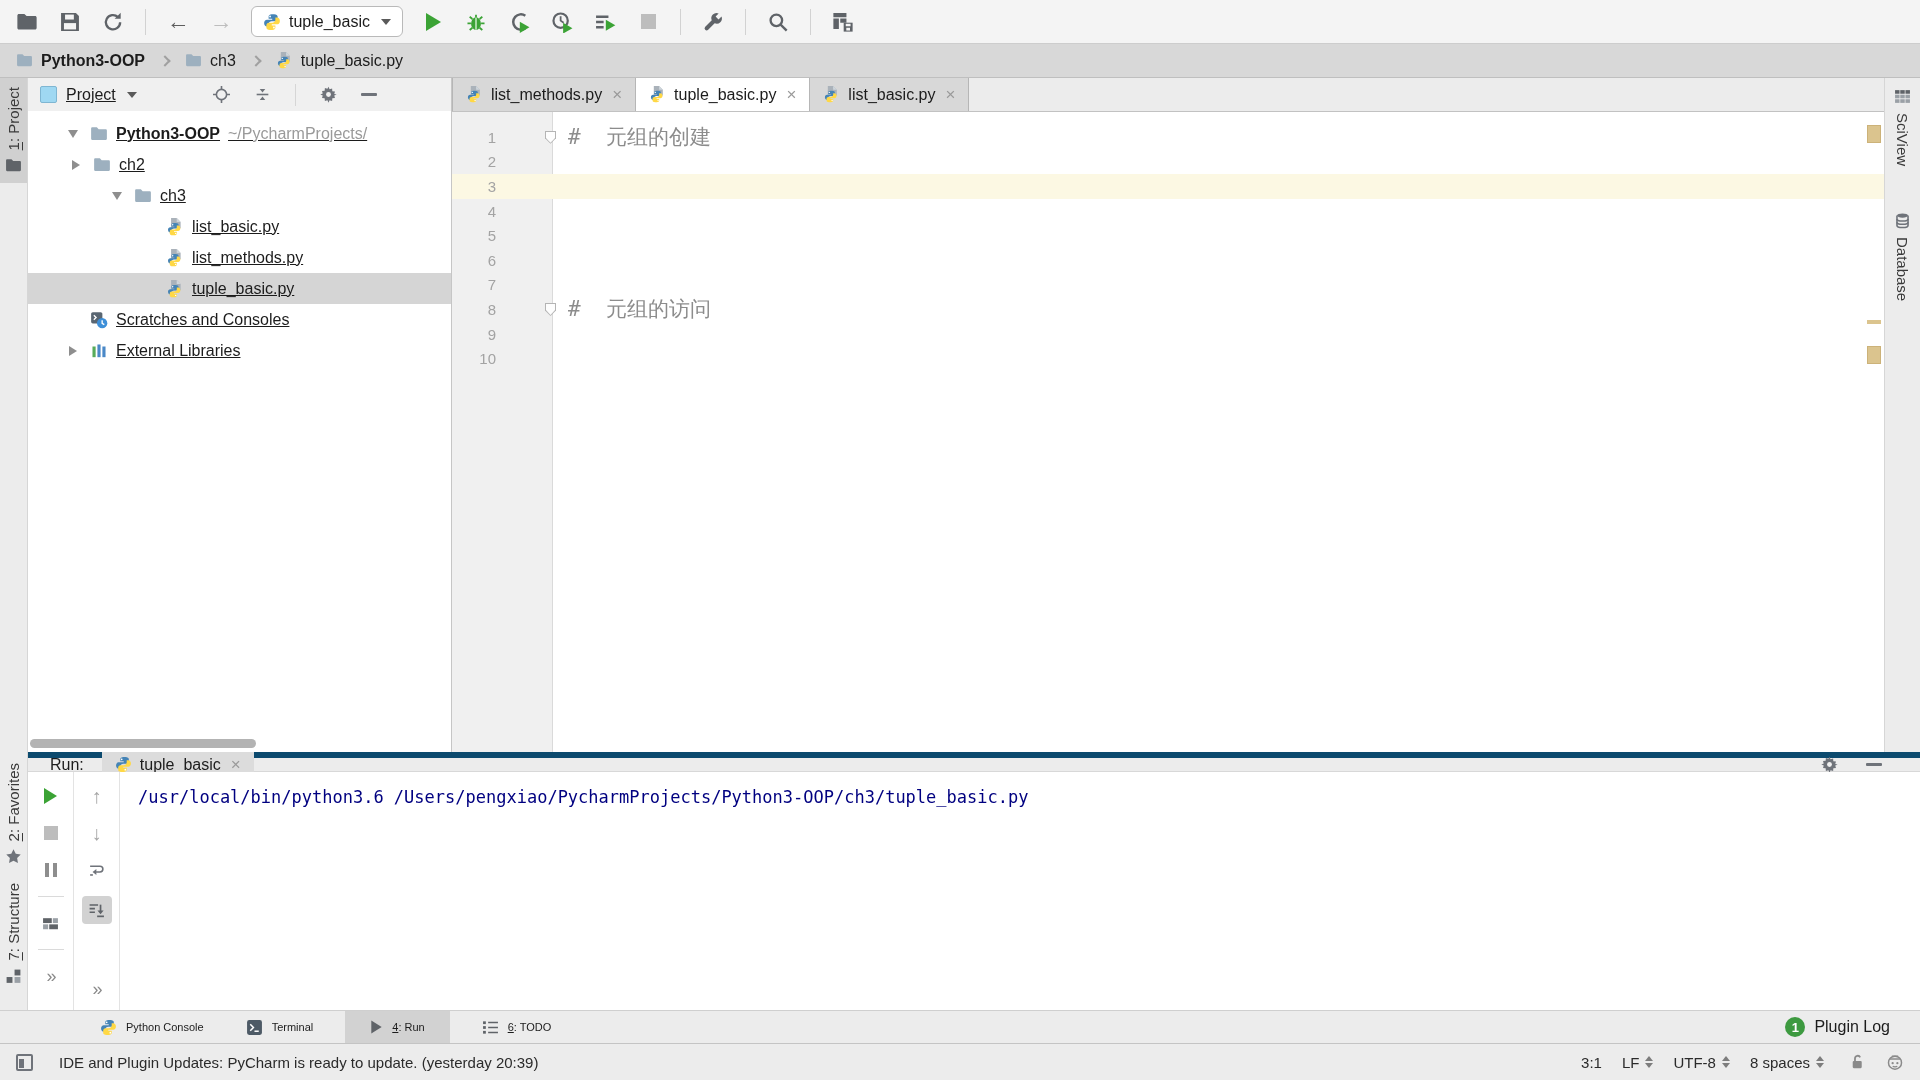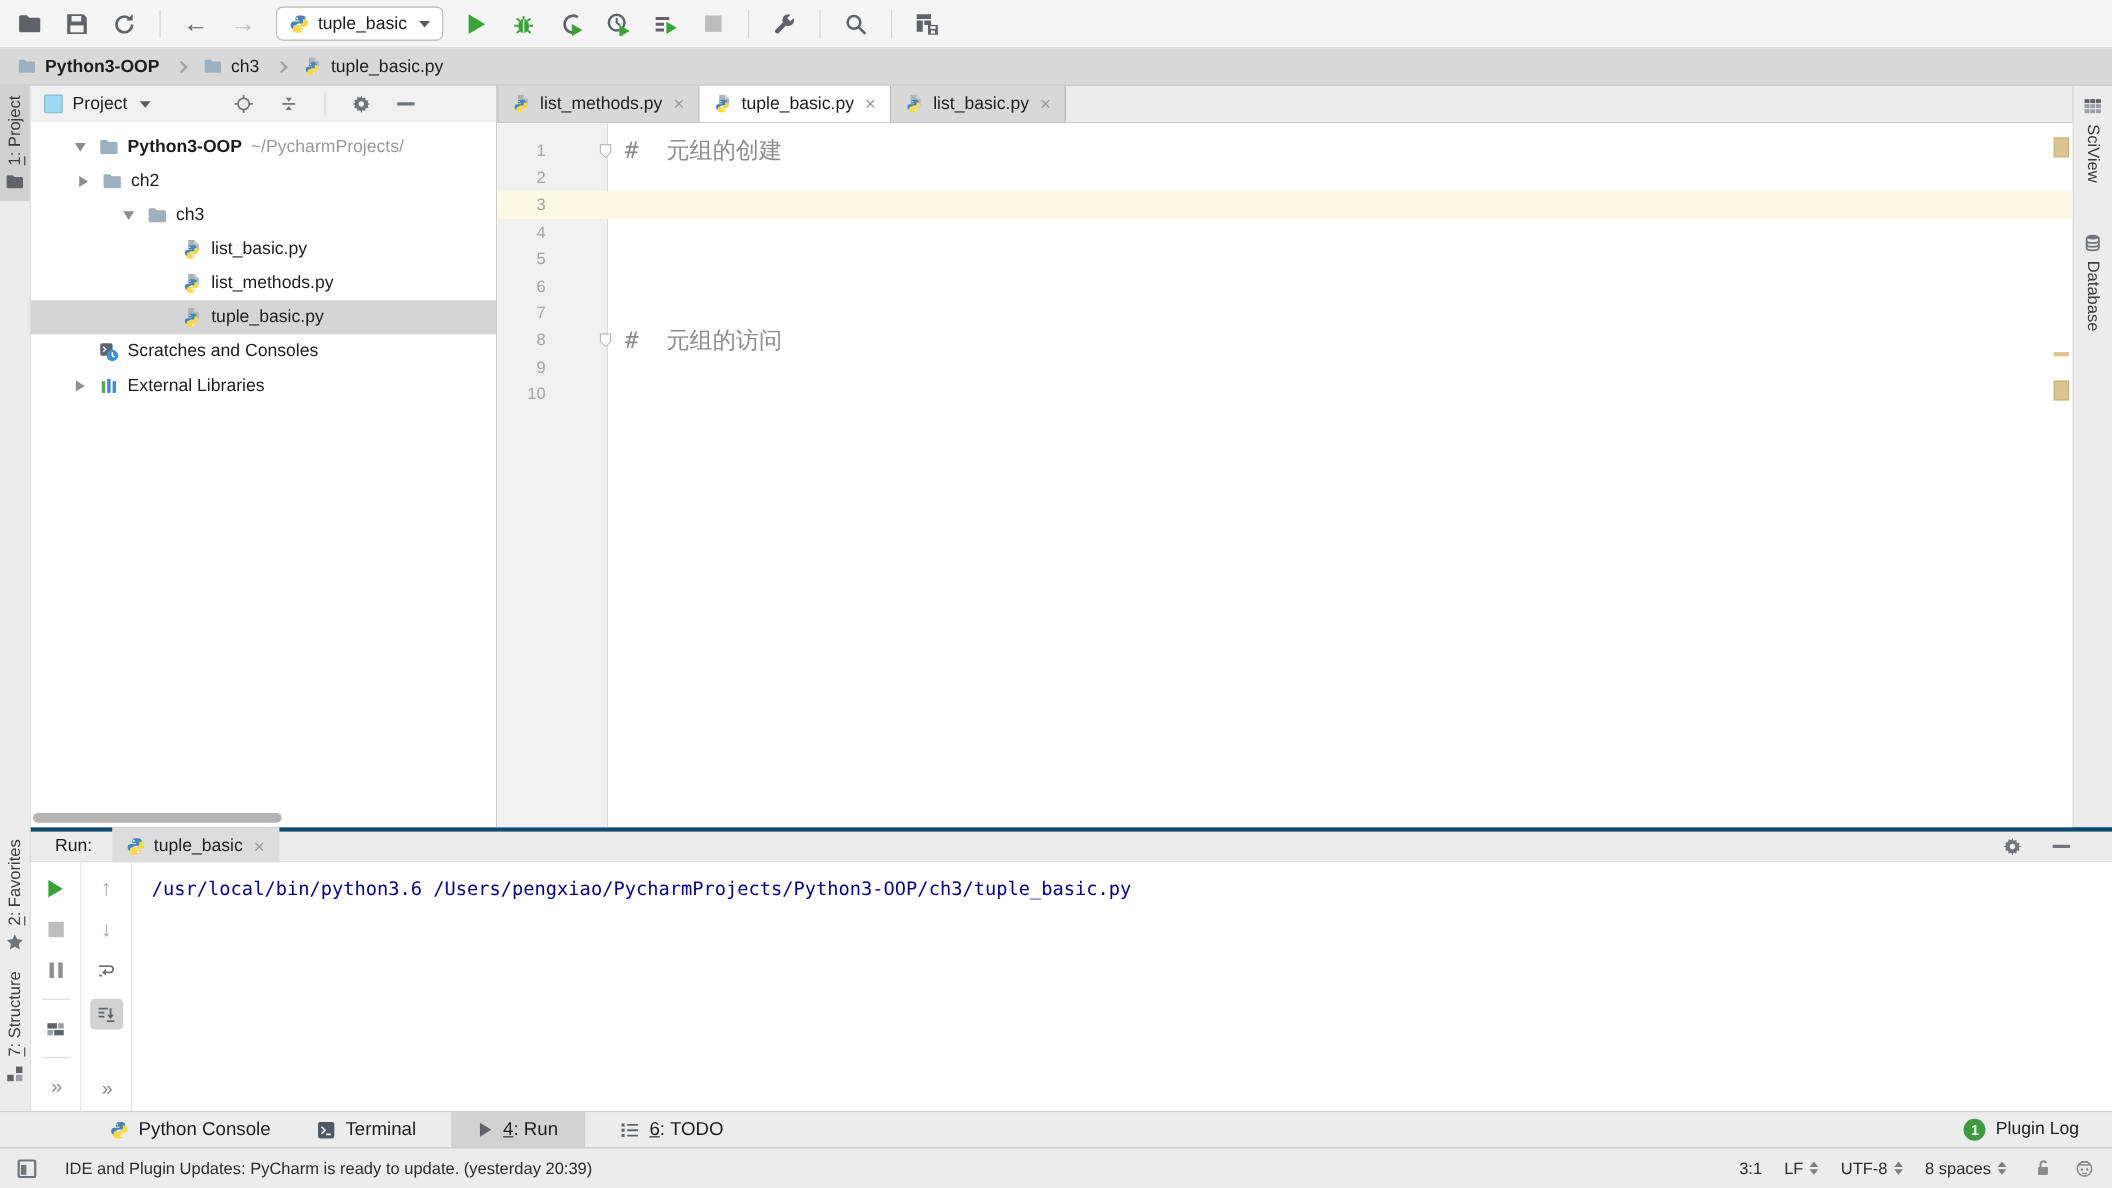--- a/index.html
+++ b/index.html
@@ -48,21 +48,21 @@
   .vtext-up { writing-mode:vertical-rl; transform:rotate(180deg); font-size:15px; color:#3a3a3a; }
   .vtext-down { writing-mode:vertical-rl; font-size:15px; color:#3a3a3a; }
   .mn { text-decoration:underline; }
   .sl-spacer { margin-top:auto; }
 
   .center { flex:1; display:flex; flex-direction:column; min-width:0; }
   .upper { height:674px; flex:none; display:flex; min-width:0; }
 
   
   .project { width:424px; flex:none; background:#fff; border-right:1px solid #c6c6c6;
-    display:flex; flex-direction:column; position:relative; }
+    display:flex; flex-direction:column; position:relative;text-decoration:underline; }
   .pheader { height:33px; flex:none; background:#f0f0f0; display:flex; align-items:center;
     padding:0 12px; gap:9px; }
   .pheader .title { font-size:16px; color:#1c1c1c; }
   .ph-icons { margin-left:auto; margin-right:62px; display:flex; align-items:center; gap:24px; }
   .ph-sep { width:1px; height:22px; background:#d6d6d6; }
   .minus-glyph { width:16px; height:3px; background:#6f737a; border-radius:1px; }
   .tree { flex:1; padding-top:7px; overflow:hidden; }
   .trow { height:31px; display:flex; align-items:center; gap:8px; font-size:16px; }
   .trow.selected { background:#d5d5d5; }
   .arr { width:18px; height:18px; flex:none; display:flex; align-items:center; justify-content:center; }
@@ -99,21 +99,21 @@
   .omark.m2 { top:208px; height:4px; border:none; }
   .omark.m3 { top:234px; height:18px; }
 
   
   .stripe-right { width:36px; flex:none; background:#ececec; border-left:1px solid #d6d6d6;
     display:flex; flex-direction:column; align-items:center; }
   .sr-tab { display:flex; flex-direction:column; align-items:center; gap:8px; padding:10px 0; }
 
   
   .run-panel { flex:1; display:flex; flex-direction:column; min-height:0; }
-  .run-header { height:32px; flex:none; background:#ececec; border-top:4px solid #0c4a6e;
+  .run-header { height:20px; flex:none; background:#ececec; border-top:6px solid #0c4a6e;
     border-bottom:1px solid #d8d8d8; display:flex; align-items:center; padding-left:22px; }
   .run-label { font-size:16px; color:#1c1c1c; }
   .run-tab { height:36px; display:flex; align-items:center; gap:8px; padding:0 13px;
     background:#dcdcdc; margin-left:18px; }
   .rh-icons { margin-left:auto; display:flex; align-items:center; gap:28px; margin-right:38px; }
   .run-body { flex:1; background:#fff; display:flex; min-height:0; }
   .rcol { width:46px; flex:none; border-right:1px solid #e3e3e3; display:flex; flex-direction:column;
     align-items:center; padding-top:13px; gap:15px; }
   .rcol-sep { width:26px; height:1px; background:#dadada; }
   .rbtn { width:26px; height:22px; display:flex; align-items:center; justify-content:center; }
@@ -126,21 +126,21 @@
     border-left:13px solid #3ba335; }
   .stop-sq-sm { width:14px; height:14px; background:#bdbdbd; }
   .console { flex:1; padding:13px 0 0 18px; font-family:"DejaVu Sans Mono","Liberation Mono",monospace;
     font-size:17px; color:#000080; }
   .cline { line-height:25px; white-space:pre; }
 
   
   .bottom-bar { position:absolute; top:1010px; left:0; width:1920px; height:33px;
     background:#ececec; border-top:1px solid #cfcfcf;
     display:flex; align-items:stretch; padding-left:90px; }
-  .btab { display:flex; align-items:center; gap:9px; padding:0 10px; margin-right:22px; font-size:17px; }
+  .btab { display:flex; align-items:center; gap:9px; padding:0 10px; margin-right:22px; font-size:11px; }
   .btab.selected { background:#d2d2d2; padding:0 25px; }
   .evlog { margin-left:auto; margin-right:30px; display:flex; align-items:center; gap:9px; }
   .badge { width:20px; height:20px; border-radius:50%; background:#3d9a40; color:#fff; font-size:13px;
     display:flex; align-items:center; justify-content:center; font-weight:bold; }
 
   
   .status-bar { position:absolute; top:1043px; left:0; width:1920px; height:37px;
     background:#ececec; border-top:1px solid #c4c4c4;
     display:flex; align-items:center; padding:0 16px; font-size:15px; color:#2b2b2b; }
   .sb-msg { margin-left:26px; }

